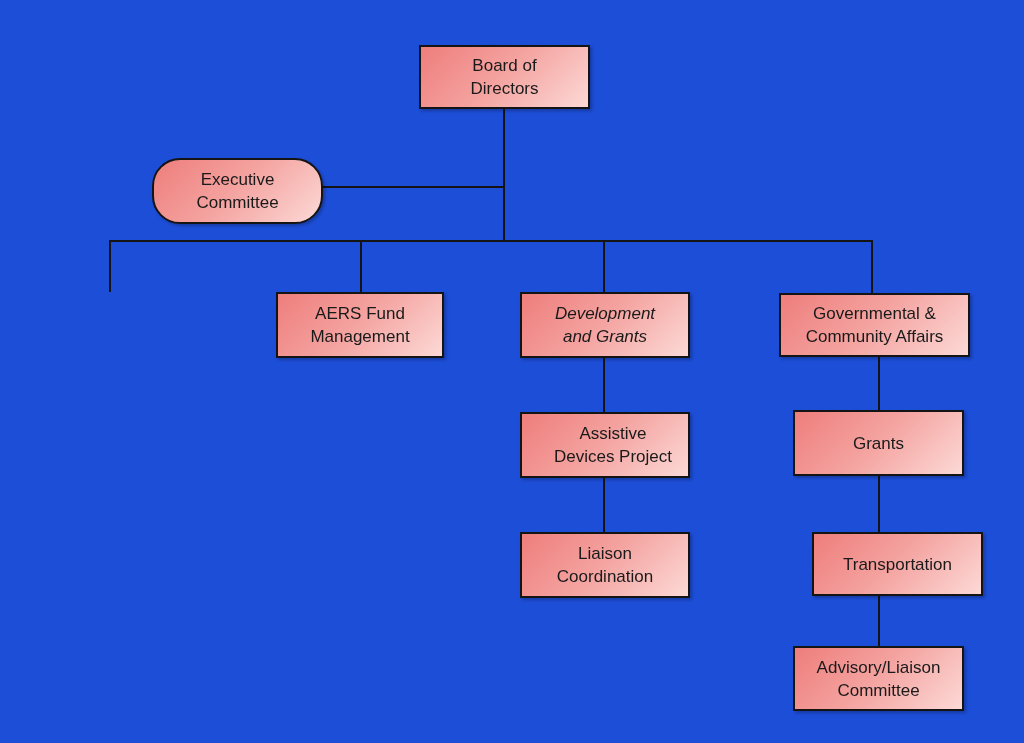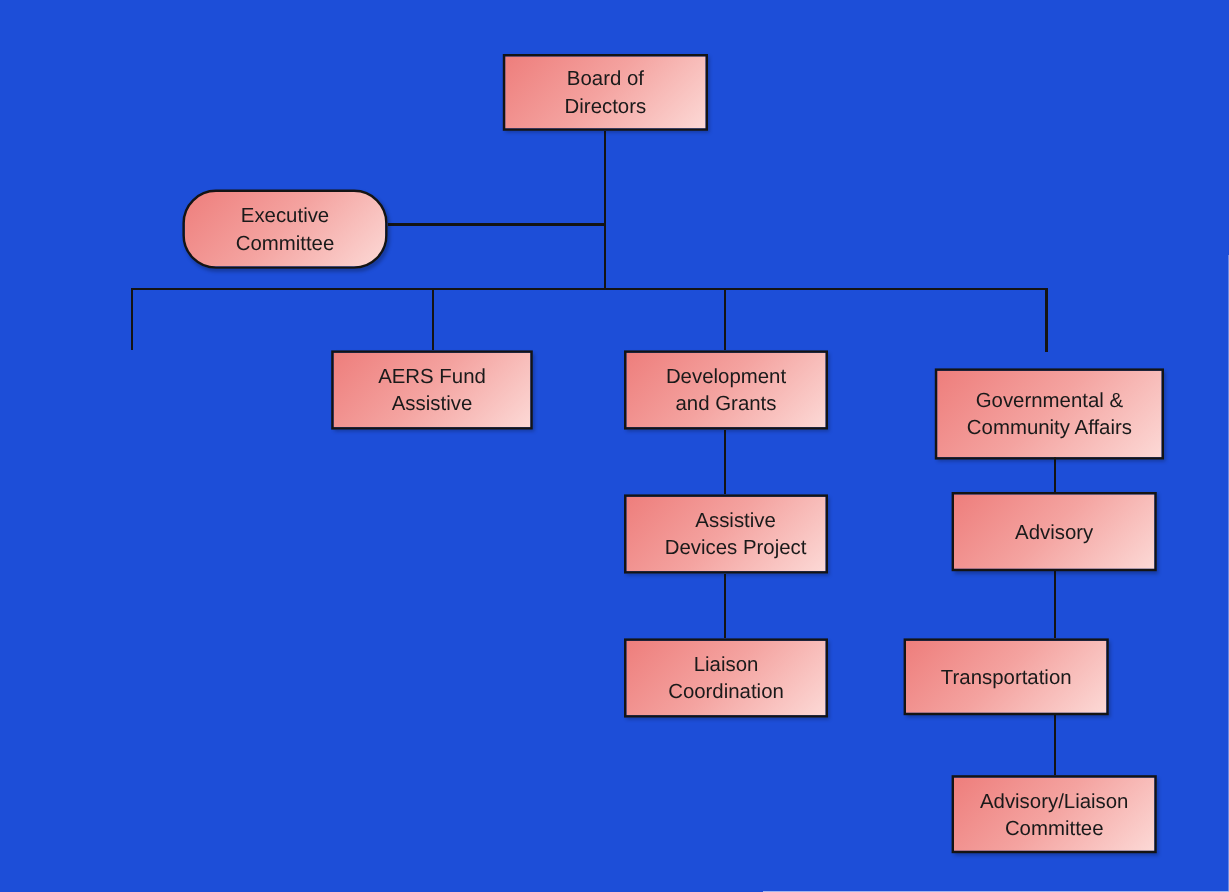--- a/index.html
+++ b/index.html
@@ -42,26 +42,26 @@
       var(--fill-mid, #f4a3a0) 48%,
       var(--fill-end, #fcd9d6) 100%);
     border: 2px solid var(--border-color, #141414);
     box-shadow: 2px 2px 3px rgba(0, 0, 0, 0.25);
   }
   
   .n-board       { left: 419px; top:  45px; width: 171px; height: 64px; }
   .n-executive   { left: 152px; top: 158px; width: 171px; height: 66px; border-radius: 28px; }
   .n-comm        { left:  38px; top: 292px; width: 170px; height: 66px; }
   .n-aers        { left: 276px; top: 292px; width: 168px; height: 66px; }
-  .n-development { left: 520px; top: 292px; width: 170px; height: 66px; }
-  .n-government  { left: 779px; top: 307px; width: 191px; height: 76px; text-align: center; }
+  .n-development { left: 520px; top: 292px; width: 170px; height: 66px; font-style: italic; }
+  .n-government  { left: 779px; top: 293px; width: 191px; height: 64px; text-align: center; }
   .n-assistive   { left: 520px; top: 412px; width: 170px; height: 66px; padding-left: 16px; }
   .n-housing     { left: 793px; top: 410px; width: 171px; height: 66px; }
   .n-service     { left: 520px; top: 532px; width: 170px; height: 66px; }
-  .n-transport   { left: 753px; top: 532px; width: 171px; height: 64px; }
+  .n-transport   { left: 812px; top: 532px; width: 171px; height: 64px; }
   .n-advisory    { left: 793px; top: 646px; width: 171px; height: 65px; }
 </style>
 </head>
 <body>
 
 <div class="stage">
 
   <svg class="connectors" viewBox="0 0 1024 743" shape-rendering="crispEdges">
     <line x1="504" y1="109" x2="504" y2="241"></line>
     <line x1="323" y1="187" x2="504" y2="187"></line>
@@ -75,27 +75,27 @@
     <line x1="879" y1="357" x2="879" y2="410"></line>
     <line x1="879" y1="476" x2="879" y2="532"></line>
     <line x1="879" y1="596" x2="879" y2="646"></line>
   </svg>
 
   <div class="node n-board">Board of
 Directors</div>
   <div class="node n-executive">Executive
 Committee</div>
   <div class="node n-aers">AERS Fund
-Assistive</div>
+Management</div>
   <div class="node n-development">Development
 and Grants</div>
   <div class="node n-government">Governmental &amp;
 Community Affairs</div>
   <div class="node n-assistive">Assistive
 Devices Project</div>
-  <div class="node n-housing">Advisory</div>
+  <div class="node n-housing">Grants</div>
   <div class="node n-service">Liaison
 Coordination</div>
   <div class="node n-transport">Transportation</div>
   <div class="node n-advisory">Advisory/Liaison
 Committee</div>
 
 </div>
 
 </body></html>

